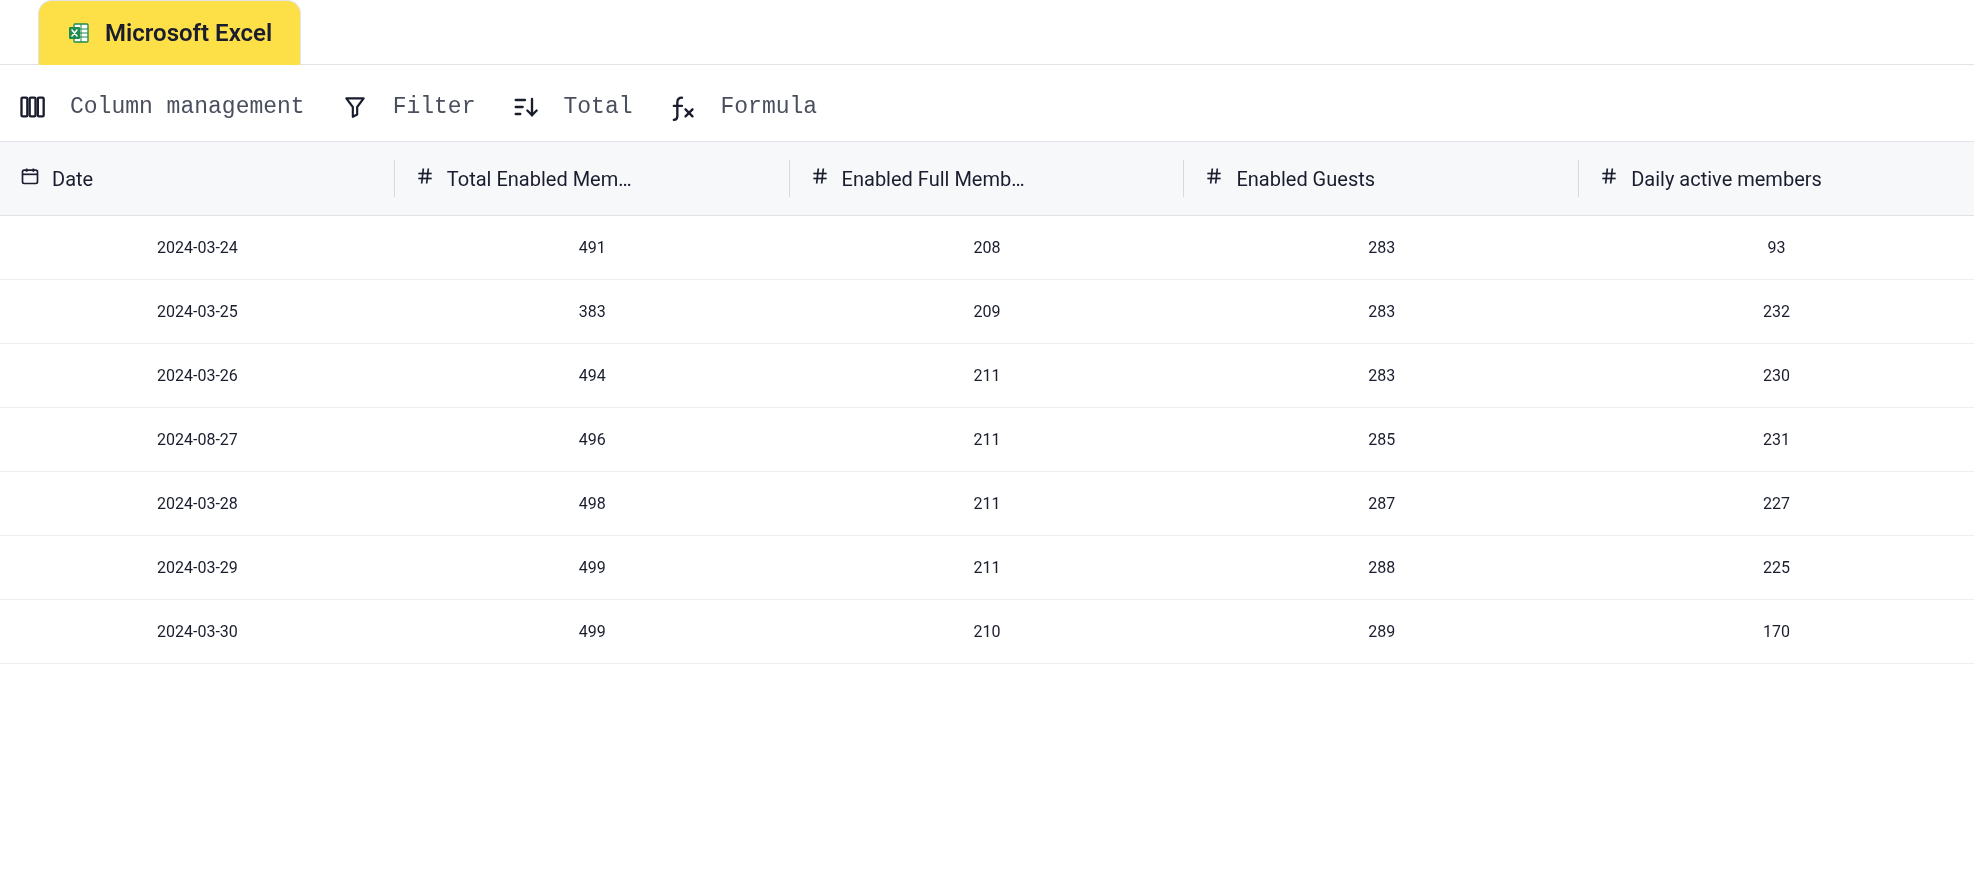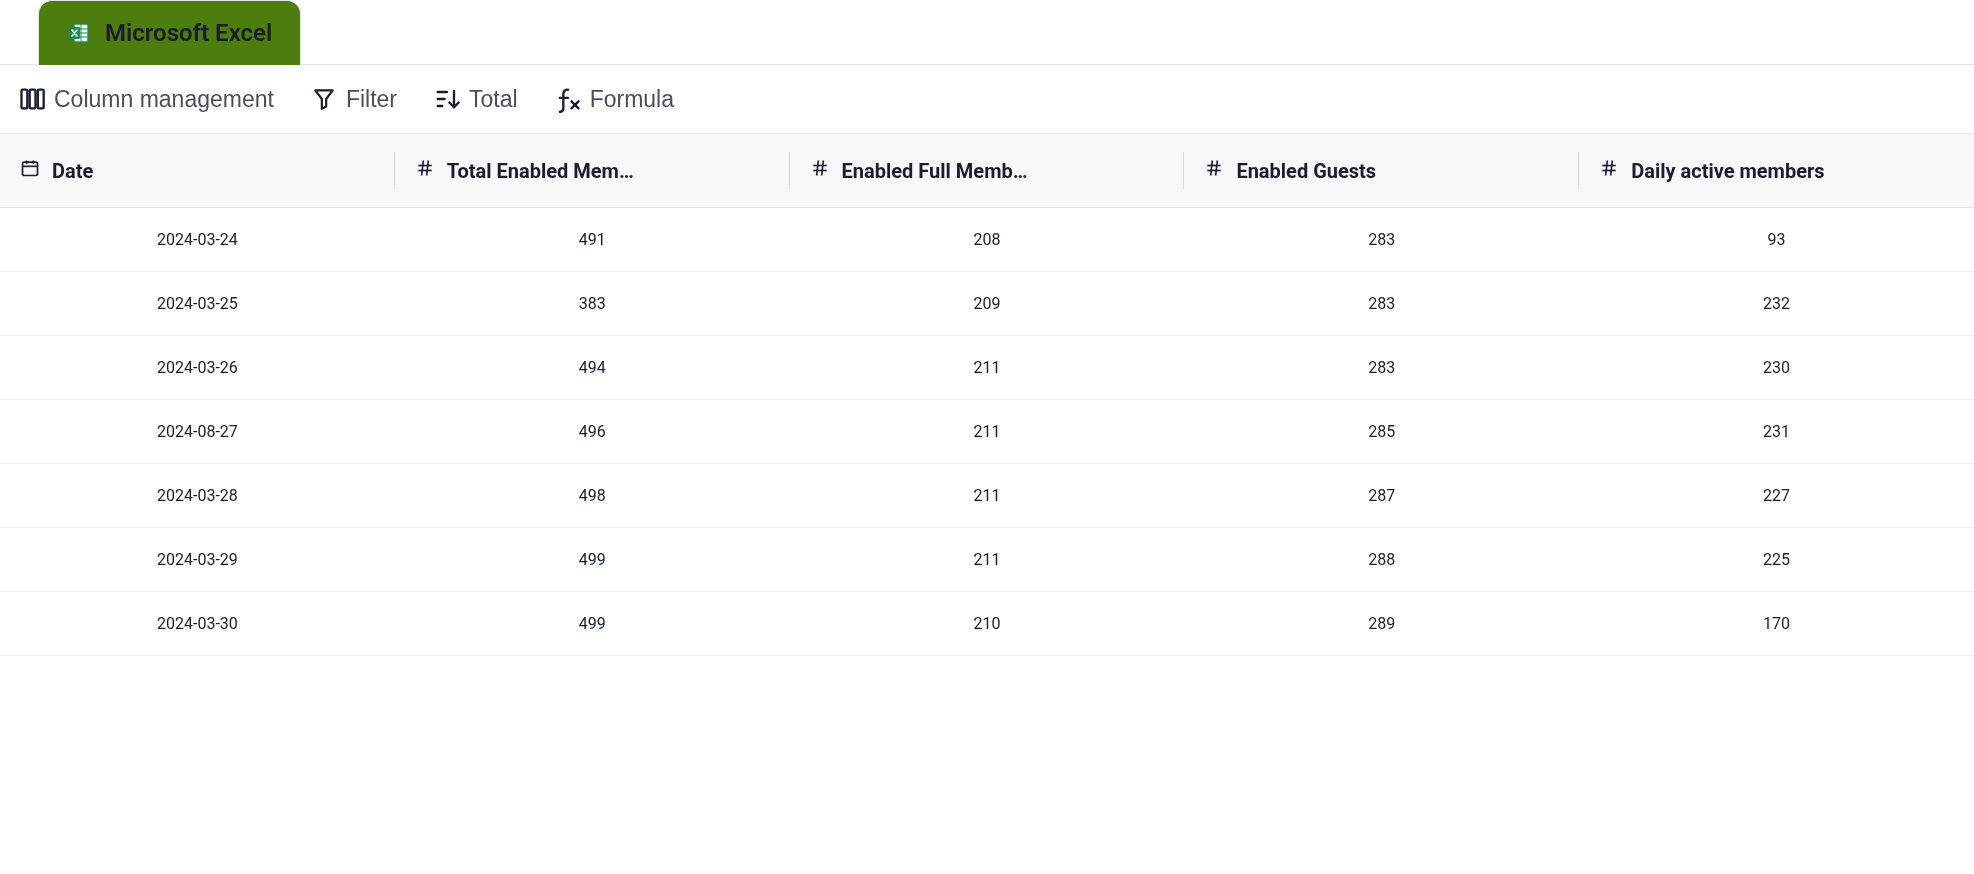--- a/index.html
+++ b/index.html
@@ -17,21 +17,21 @@
     }
     .tab {
       display: flex;
       align-items: center;
       gap: 14px;
       padding: 18px 28px;
       border: 1px solid #e1e3e8;
       border-bottom: none;
       border-top-left-radius: 14px;
       border-top-right-radius: 14px;
-      background: #4d7c0f;
+      background: #fde047;
       margin-bottom: -1px;
       font-size: 24px;
       font-weight: 600;
       color: #1a1d2e;
       cursor: pointer;
     }
     .excel-icon {
       width: 24px;
       height: 24px;
       display: inline-flex;
@@ -41,48 +41,49 @@
     .toolbar {
       display: flex;
       align-items: center;
       gap: 36px;
       padding: 20px 18px;
       border-bottom: 1px solid #e1e3e8;
     }
     .toolbar-btn {
       display: flex;
       align-items: center;
-      gap: 8px;
+      gap: 24px;
       background: none;
       border: none;
       cursor: pointer;
       font-size: 23px;
       color: #4a4f5e;
-      font-family: Liberation Sans, sans-serif;
+      font-family: Liberation Mono, monospace;
+      margin-top: 8px;
     }
     .toolbar-btn .icn {
       display: inline-flex;
       width: 28px;
       height: 28px;
       align-items: center;
       justify-content: center;
     }
     .table-wrap {
       width: 100%;
       overflow-x: auto;
     }
     table {
       width: 100%;
       border-collapse: collapse;
       table-layout: fixed;
     }
     thead th {
       background: #f7f8fa;
       text-align: left;
-      font-weight: 700;
+      font-weight: 400;
       font-size: 20px;
       color: #1a1d2e;
       padding: 24px 20px;
       border-bottom: 1px solid #e1e3e8;
       position: relative;
       white-space: nowrap;
       overflow: hidden;
       text-overflow: ellipsis;
     }
     thead th .hdr {

